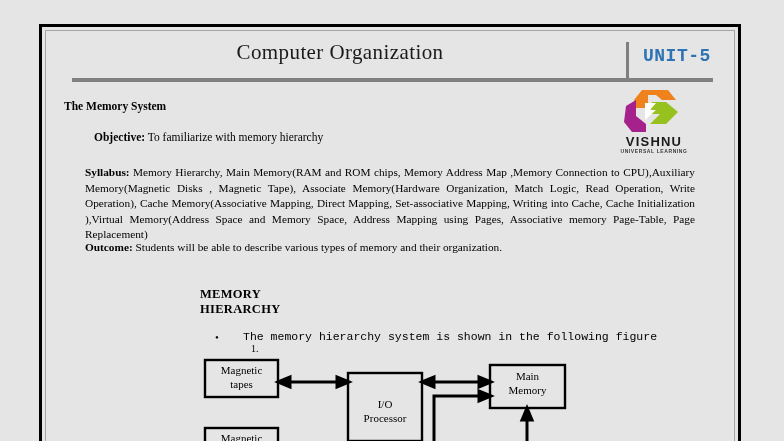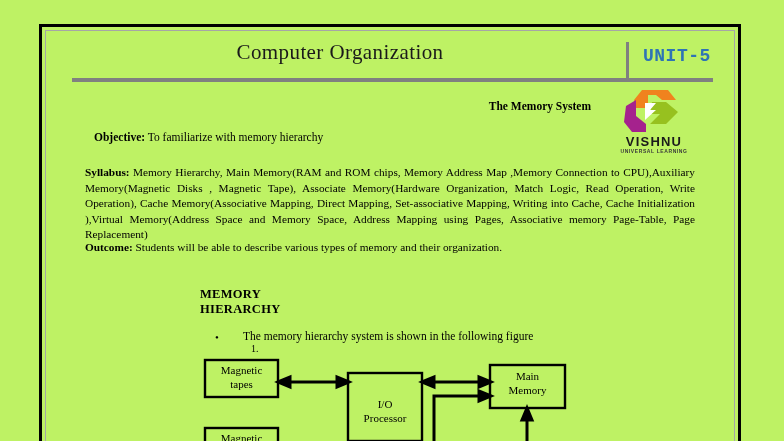--- a/index.html
+++ b/index.html
@@ -8,21 +8,21 @@
     width: 784px; height: 441px;
     background: #ffffff;
     font-family: "Liberation Serif", serif;
     overflow: hidden;
   }
 
   #page {
     position: relative;
     width: 784px;
     height: 441px;
-    background: #bef264;
+    background: #e5e5e5;
   }
 
   
   .border-outer {
     position: absolute;
     left: 39px; top: 24px;
     width: 702px; height: 430px;
     border: 3px solid #000000;
     border-bottom: none;
   }
@@ -100,23 +100,23 @@
     font-family: "Liberation Sans", sans-serif;
     font-weight: bold;
     font-size: 5px;
     color: #3a3a3a;
     letter-spacing: 0.6px;
   }
 
   
   .subtitle {
     position: absolute;
-    left: 71px; top: 100px;
+    left: 64px; top: 100px;
     width: 520px;
-    text-align: right;
+    text-align: left;
     font-family: "Liberation Serif", serif;
     font-weight: bold;
     font-size: 11.5px;
     color: #000;
   }
 
   .objective-line {
     position: absolute;
     left: 85px; top: 131px;
     font-size: 11.5px;
@@ -165,20 +165,21 @@
   }
   .bullet-dot {
     position: absolute;
     left: 0; top: 1px;
     font-size: 11px;
   }
   .bullet-text {
     position: absolute;
     left: 28px; top: 0;
     white-space: nowrap;
+    font-family: Liberation Mono, monospace;
   }
   .figure-num {
     position: absolute;
     left: 36px; top: 13px;
     font-size: 10px;
     color: #000;
   }
 
   
   .diagram {

